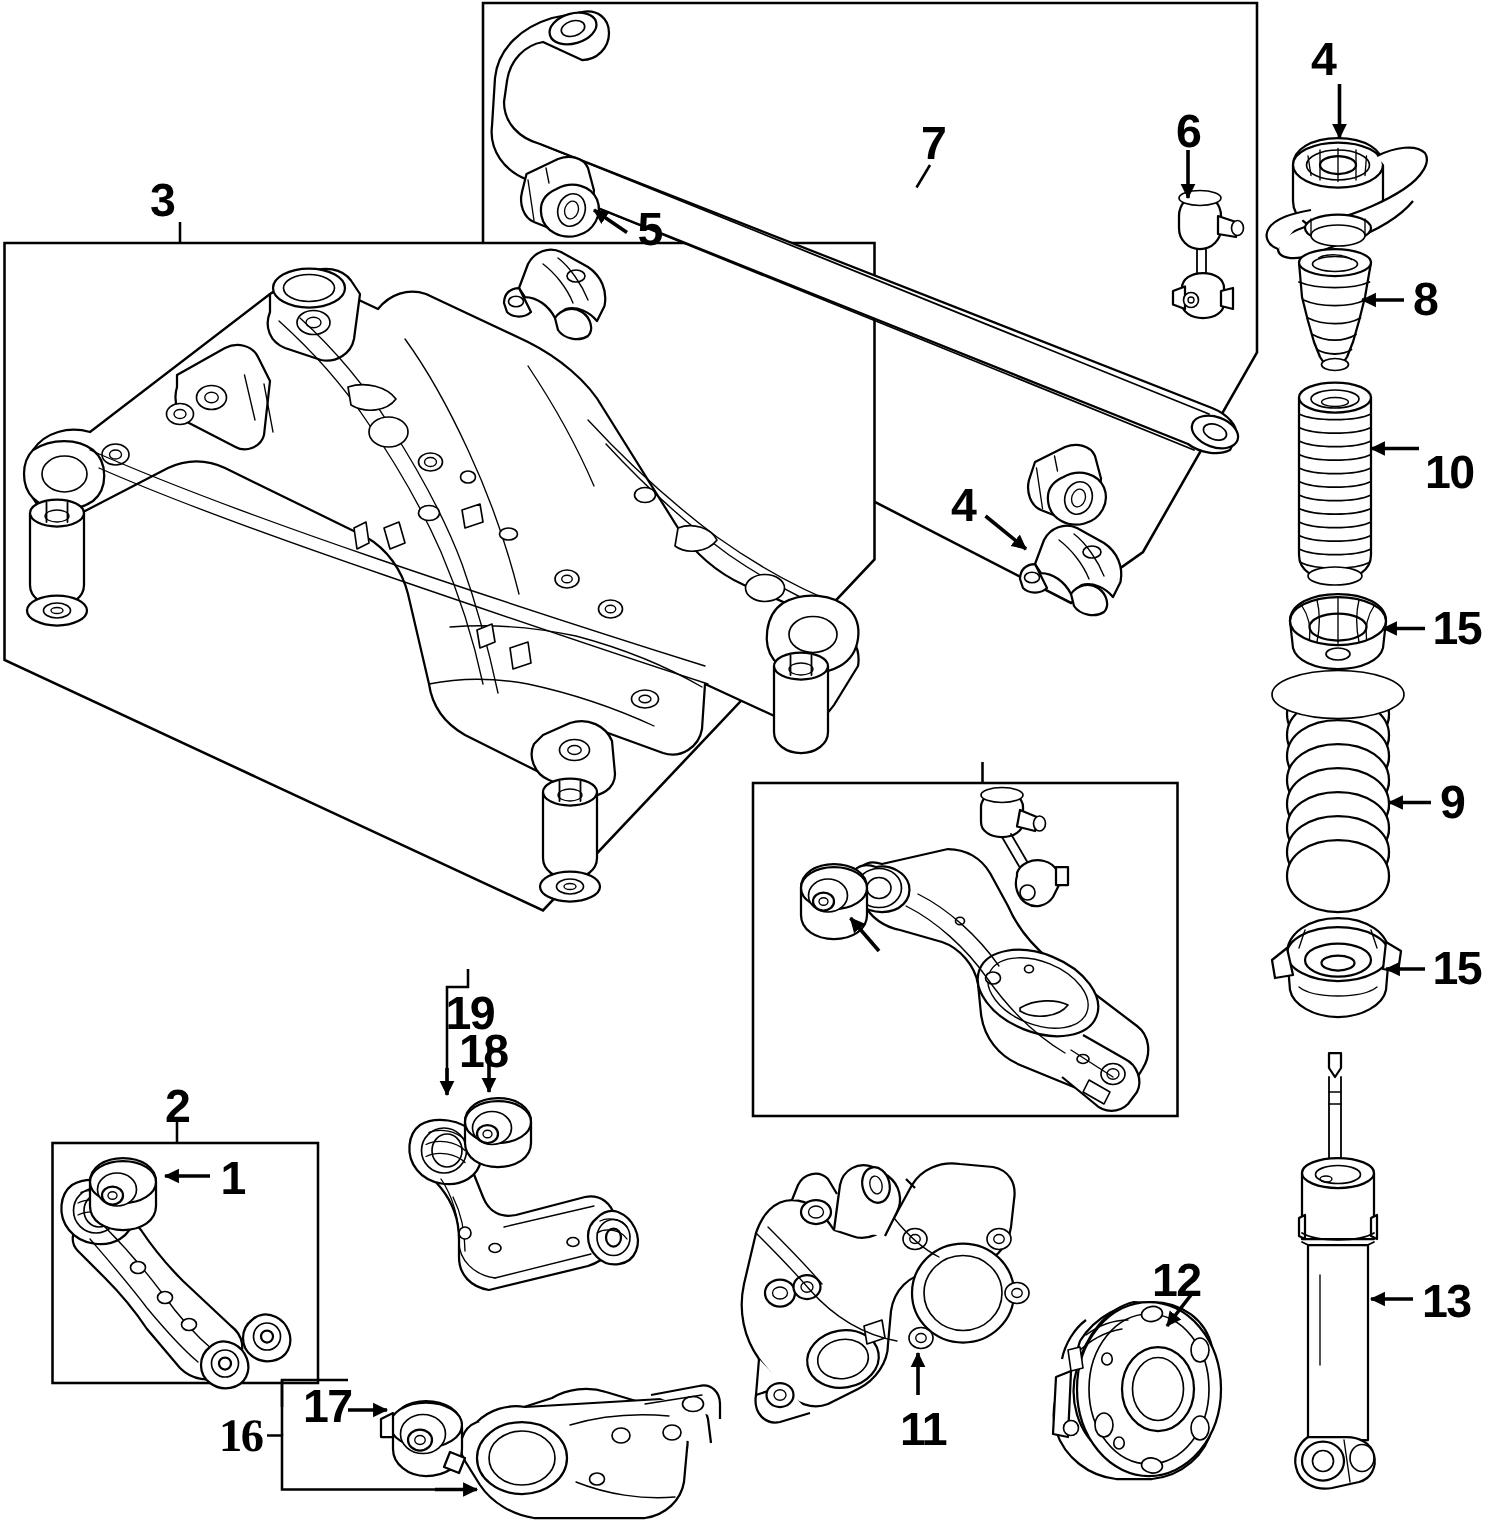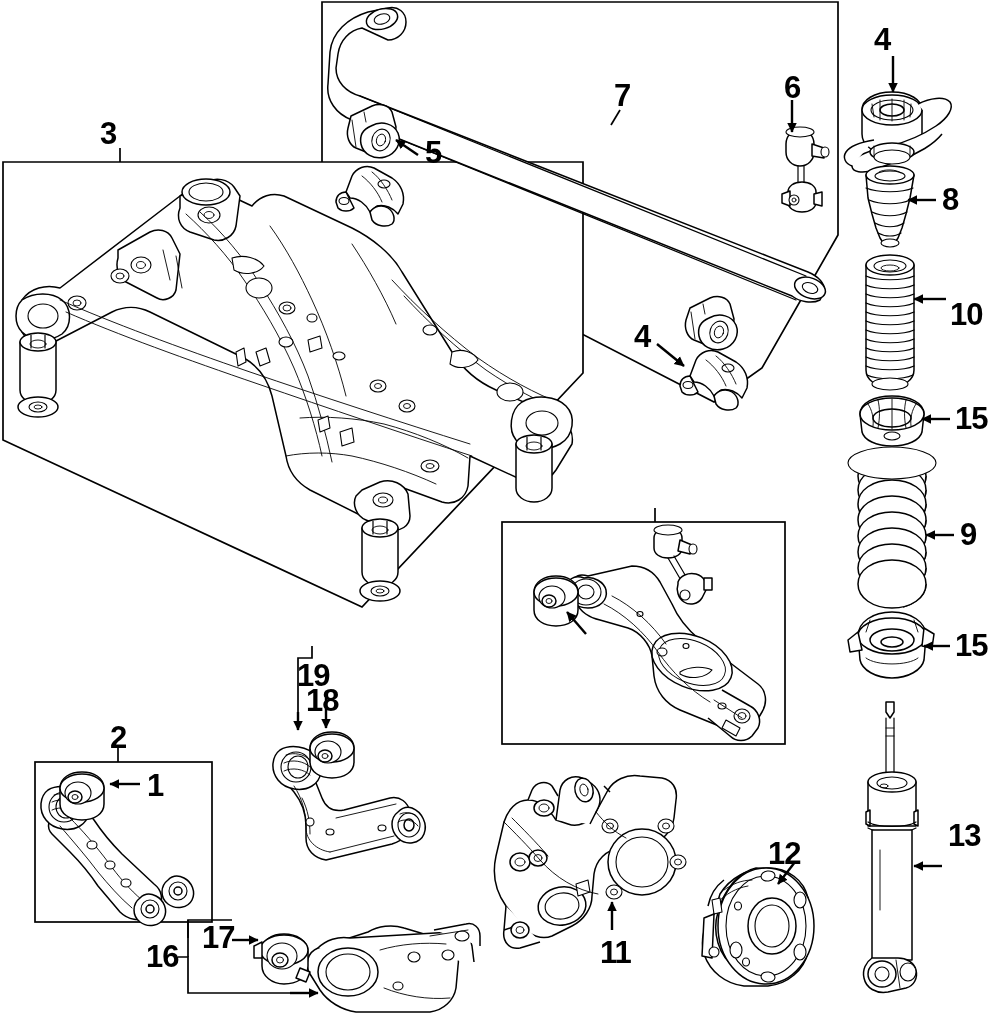--- a/index.html
+++ b/index.html
@@ -689,22 +689,22 @@
 <div class="lbl" style="left:100px;top:118px;">3</div>
 <div class="lbl" style="left:634px;top:321px;">4</div>
 <div class="lbl" style="left:425px;top:137px;">5</div>
 <div class="lbl" style="left:784px;top:72px;">6</div>
 <div class="lbl" style="left:614px;top:80px;">7</div>
 <div class="lbl" style="left:942px;top:184px;">8</div>
 <div class="lbl" style="left:960px;top:519px;">9</div>
 <div class="lbl" style="left:950px;top:283px;margin-top:16px;">10</div>
 <div class="lbl" style="left:600px;top:937px;">11</div>
 <div class="lbl" style="left:768px;top:838px;">12</div>
-<div class="lbl" style="left:948px;top:820px;">13</div>
+<div class="lbl" style="left:948px;top:852px;">13</div>
 <div class="lbl" style="left:874px;top:24px;">4</div>
 <div class="lbl" style="left:955px;top:403px;">15</div>
 <div class="lbl" style="left:955px;top:630px;">15</div>
-<div class="lbl" style="left:146px;top:941px;">16</div>
+<div class="lbl" style="left:146px;top:941px;font-family:Liberation Serif, serif;">16</div>
 <div class="lbl" style="left:202px;top:922px;">17</div>
 <div class="lbl" style="left:306px;top:665px;margin-top:20px;">18</div>
 <div class="lbl" style="left:297px;top:614px;margin-top:46px;">19</div>
 
 </div>
 
 </body></html>

